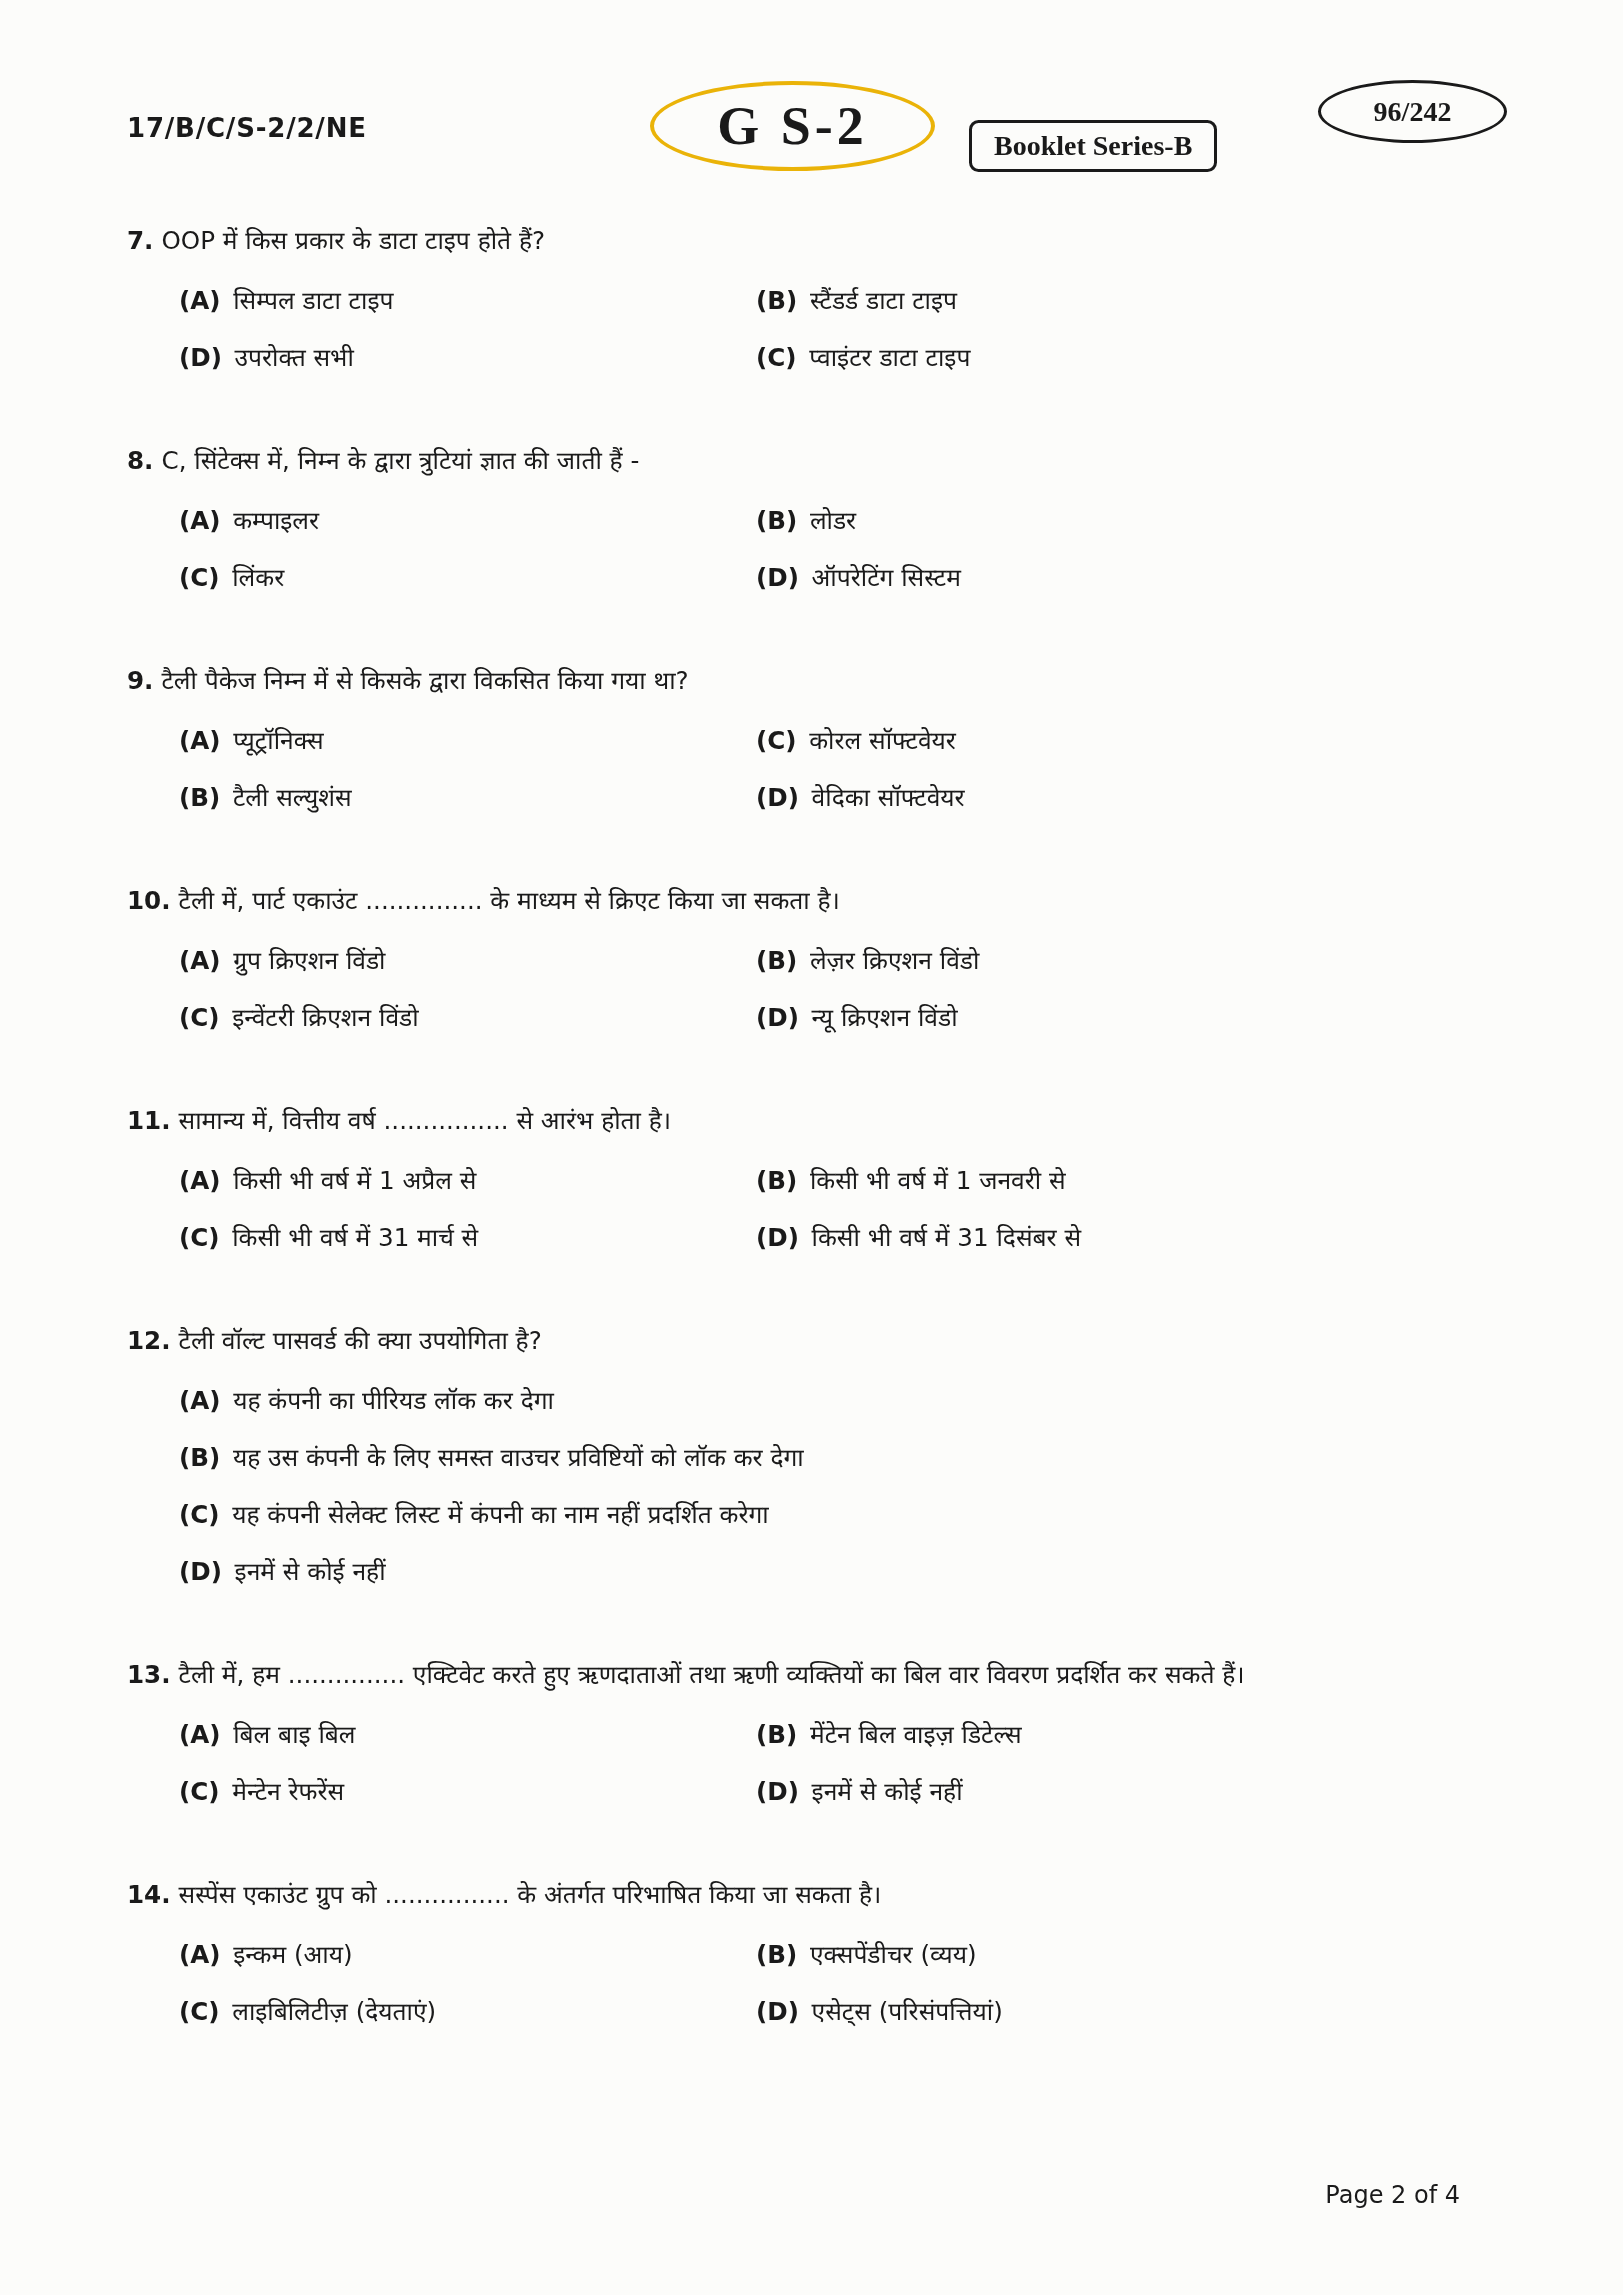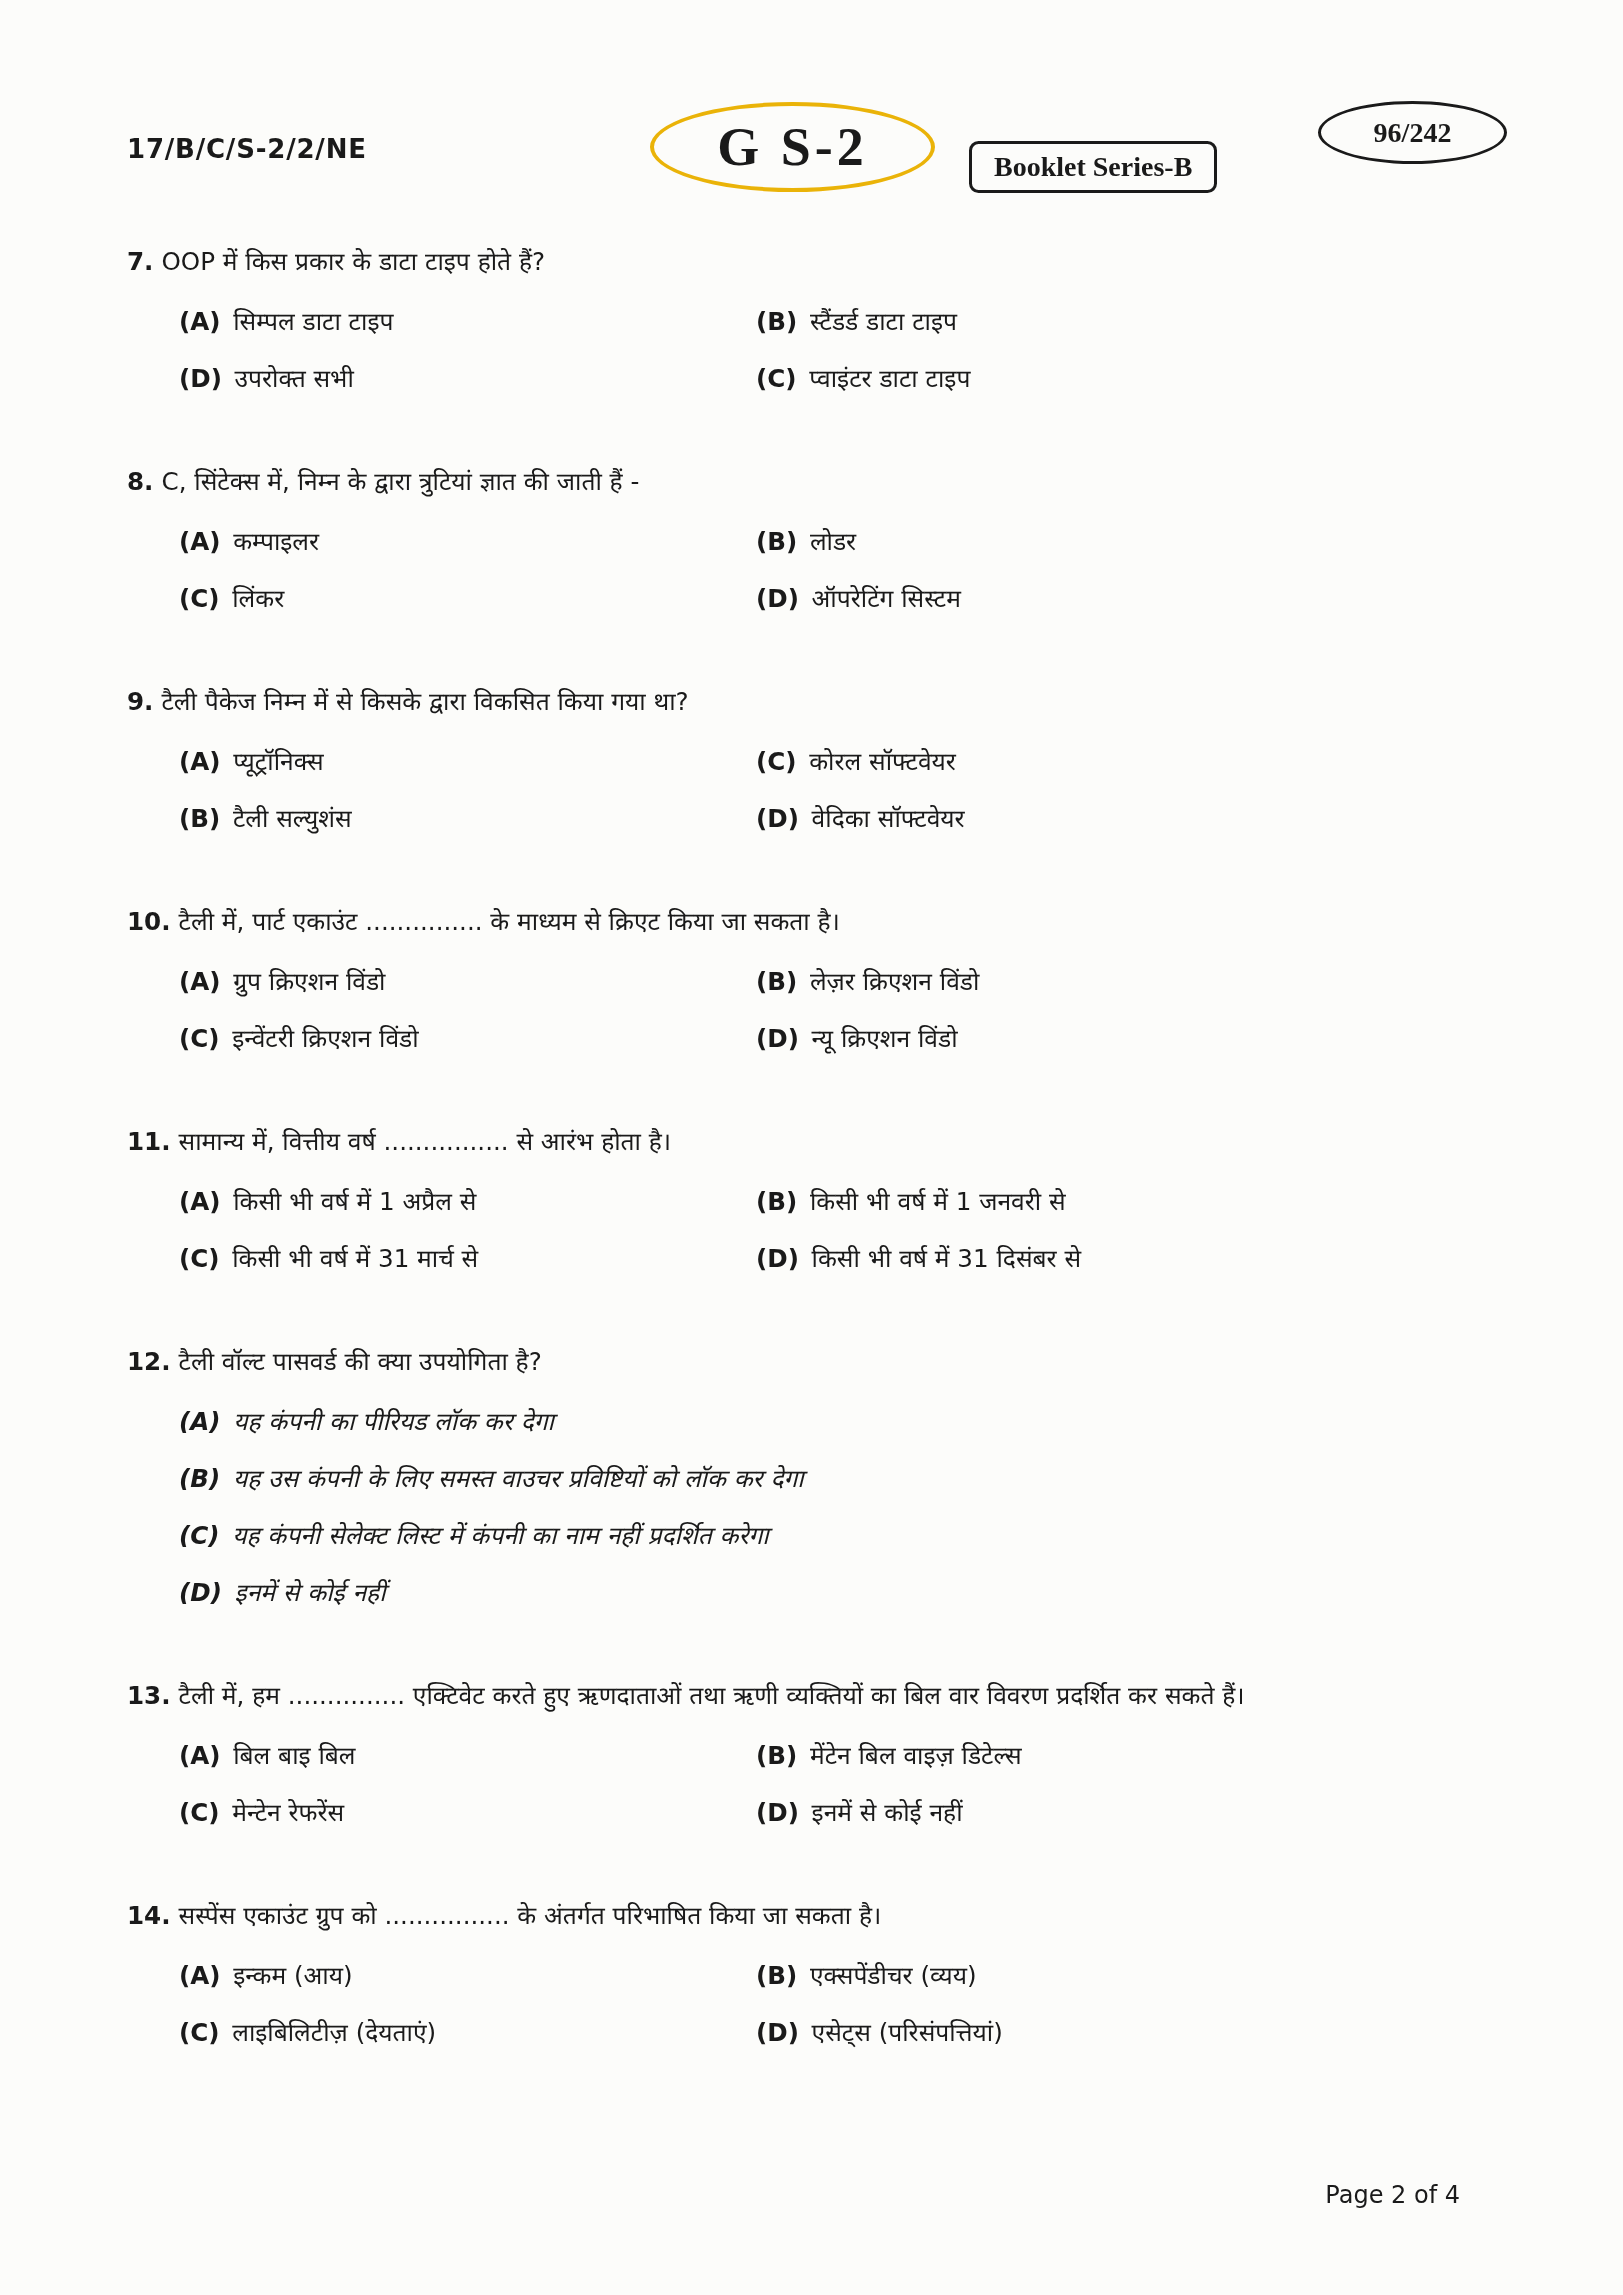--- a/index.html
+++ b/index.html
@@ -7,21 +7,21 @@
   body {
     background: #f2f2ef;
     font-family: "DejaVu Sans", sans-serif;
     color: #1a1a1a;
   }
   .page {
     position: relative;
     width: 1623px;
     height: 2295px;
     background: #fcfcfa;
-    padding: 96px 127px 0 127px;
+    padding: 75px 127px 0 127px;
     overflow: hidden;
   }
 
   
   .header { position: relative; height: 99px; margin-bottom: 49px; }
   .paper-code {
     position: absolute; left: 0; top: 38px;
     font-size: 26px; font-weight: bold; letter-spacing: 0.8px;
   }
   .gs2-oval {
@@ -56,21 +56,21 @@
     padding-left: 52px; text-indent: -52px;
     margin-bottom: 24px;
     max-width: 1379px;
   }
   .q-num { font-weight: bold; margin-right: 8px; }
   .options {
     margin-left: 52px;
     display: grid; row-gap: 21px;
   }
   .options.cols-2 { grid-template-columns: 577px 1fr; }
-  .options.cols-1 { grid-template-columns: 1fr; font-style: italic; }
+  .options.cols-1 { grid-template-columns: 1fr; }
   .option { font-size: 24.6px; line-height: 36px; }
   .opt-label { font-weight: bold; margin-right: 12.7px; }
 
   
   .footer {
     position: absolute; top: 2181px; right: 163px;
     font-size: 24px; font-weight: normal;
   }
 </style>
 </head>

